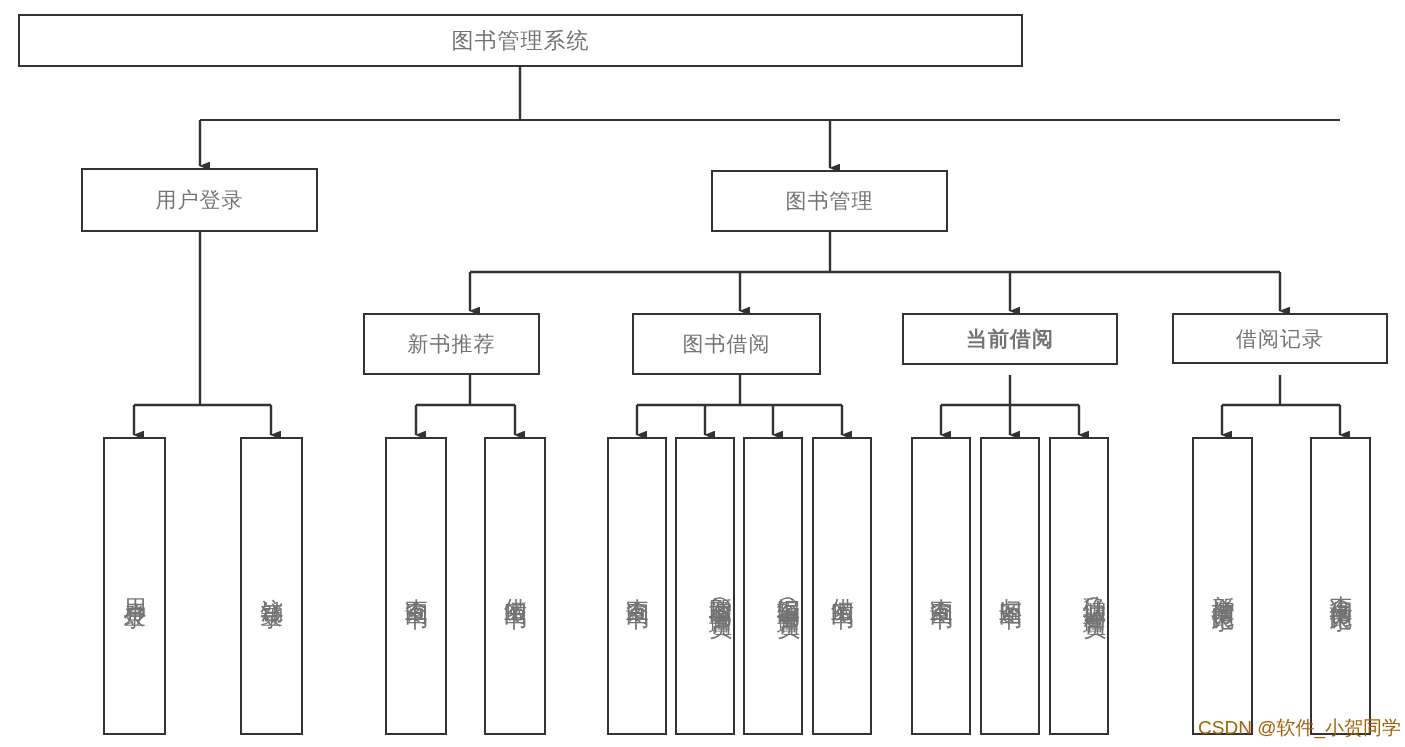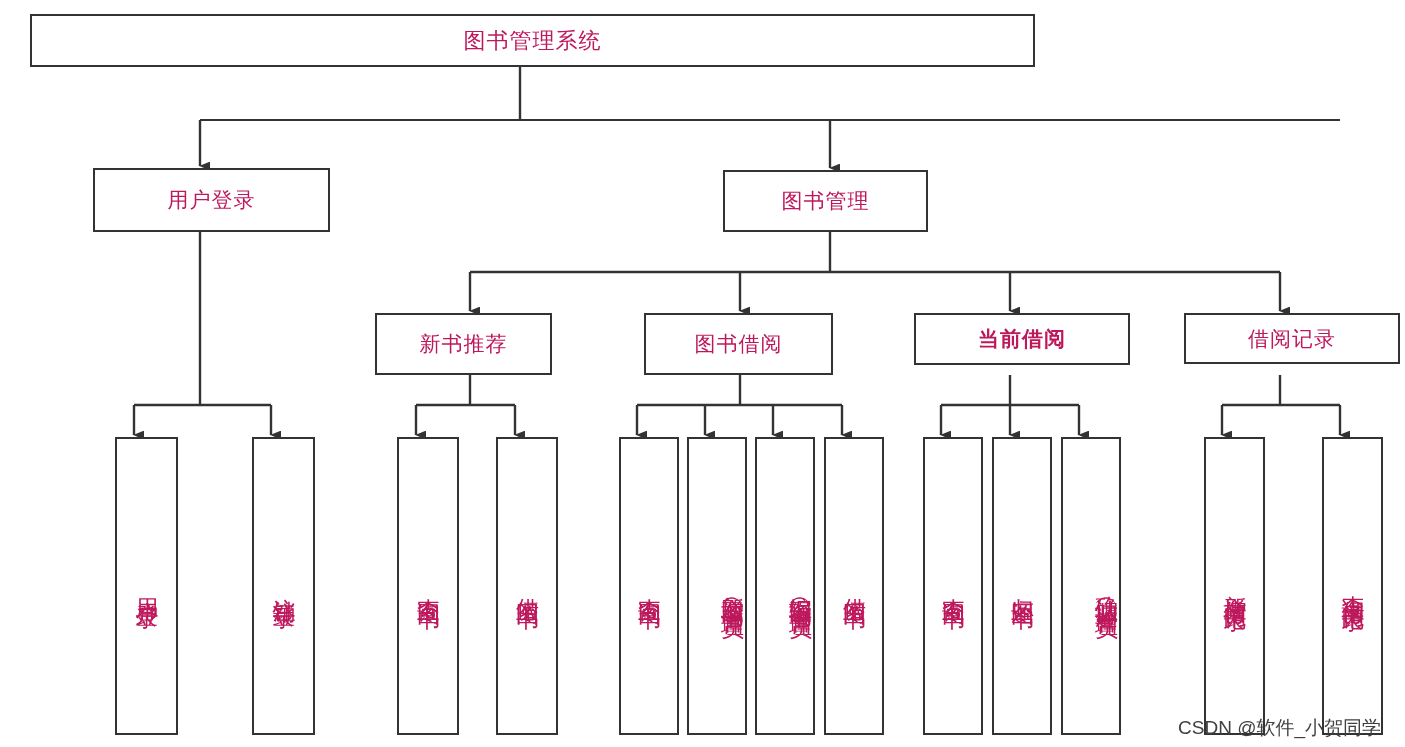--- a/index.html
+++ b/index.html
@@ -26,22 +26,21 @@
     pointer-events: none;
   }
   .node {
     position: absolute;
     box-sizing: border-box;
     border: 2px solid #333333;
     background: #ffffff;
     display: flex;
     align-items: center;
     justify-content: center;
-    color: #be185d;
-    margin-left: 12px;
+    color: #737373;
   }
   .node-h {
     font-size: 21px;
     letter-spacing: 1px;
     white-space: nowrap;
   }
   .node-root {
     font-size: 22px;
   }
   .node-v {
@@ -58,24 +57,24 @@
   }
   .node-v.vshort {
     align-items: center;
     padding-top: 0;
   }
   .label-inner {
     display: block;
   }
   .watermark {
     position: absolute;
-    right: 24px;
+    right: 4px;
     bottom: 6px;
     font-size: 19px;
-    color: #404040;
+    color: #a16207;
     white-space: nowrap;
     font-family: "Liberation Sans", "DejaVu Sans", sans-serif;
   }
 </style>
 </head>
 <body>
 
 <div id="canvas">
 
   <svg class="wires" viewBox="0 0 1405 747">
@@ -128,21 +127,21 @@
     </g>
   </svg>
 
   <div class="node node-h node-root" style="left:18px; top:14px; width:1005px; height:53px;">
     <span class="label-inner">图书管理系统</span>
   </div>
 
   <div class="node node-h" style="left:81px; top:168px; width:237px; height:64px;">
     <span class="label-inner">用户登录</span>
   </div>
-  <div class="node node-h" style="left:711px; top:170px; width:205px; height:62px;">
+  <div class="node node-h" style="left:711px; top:170px; width:237px; height:62px;">
     <span class="label-inner">图书管理</span>
   </div>
 
   <div class="node node-h" style="left:363px; top:313px; width:177px; height:62px;">
     <span class="label-inner">新书推荐</span>
   </div>
   <div class="node node-h" style="left:632px; top:313px; width:189px; height:62px;">
     <span class="label-inner">图书借阅</span>
   </div>
   <div class="node node-h" style="left:902px; top:313px; width:216px; height:52px;font-weight:bold;">

